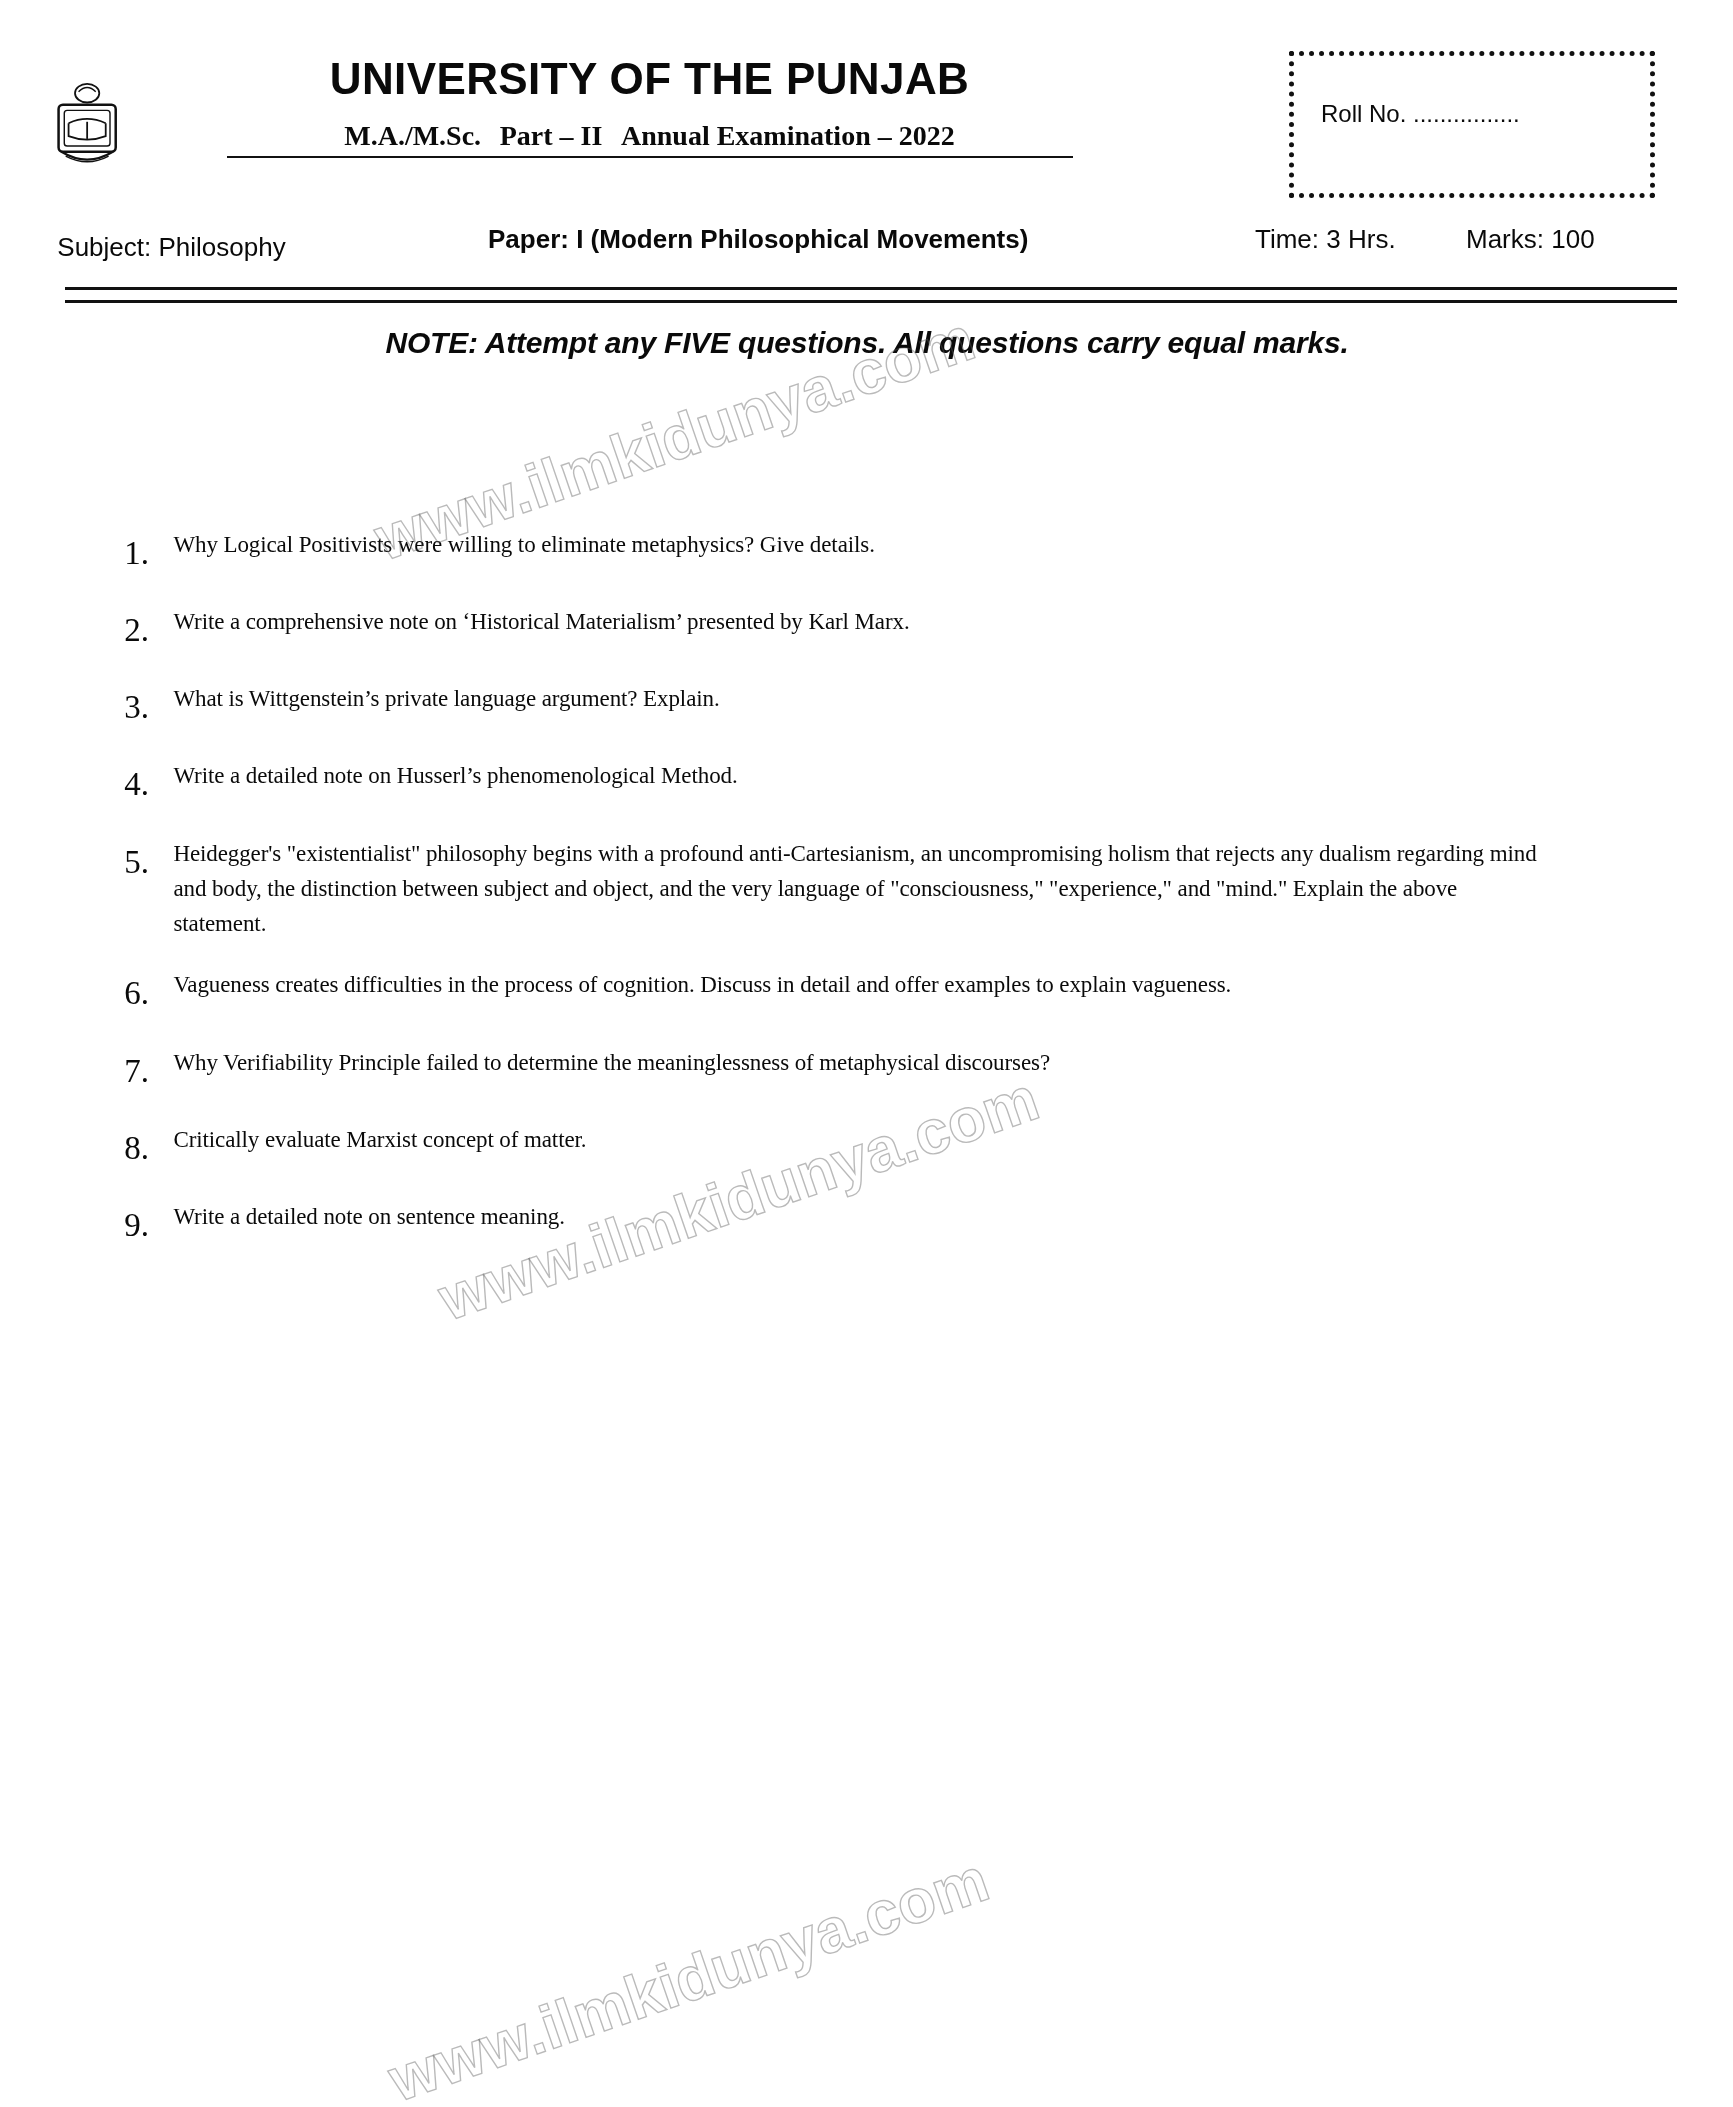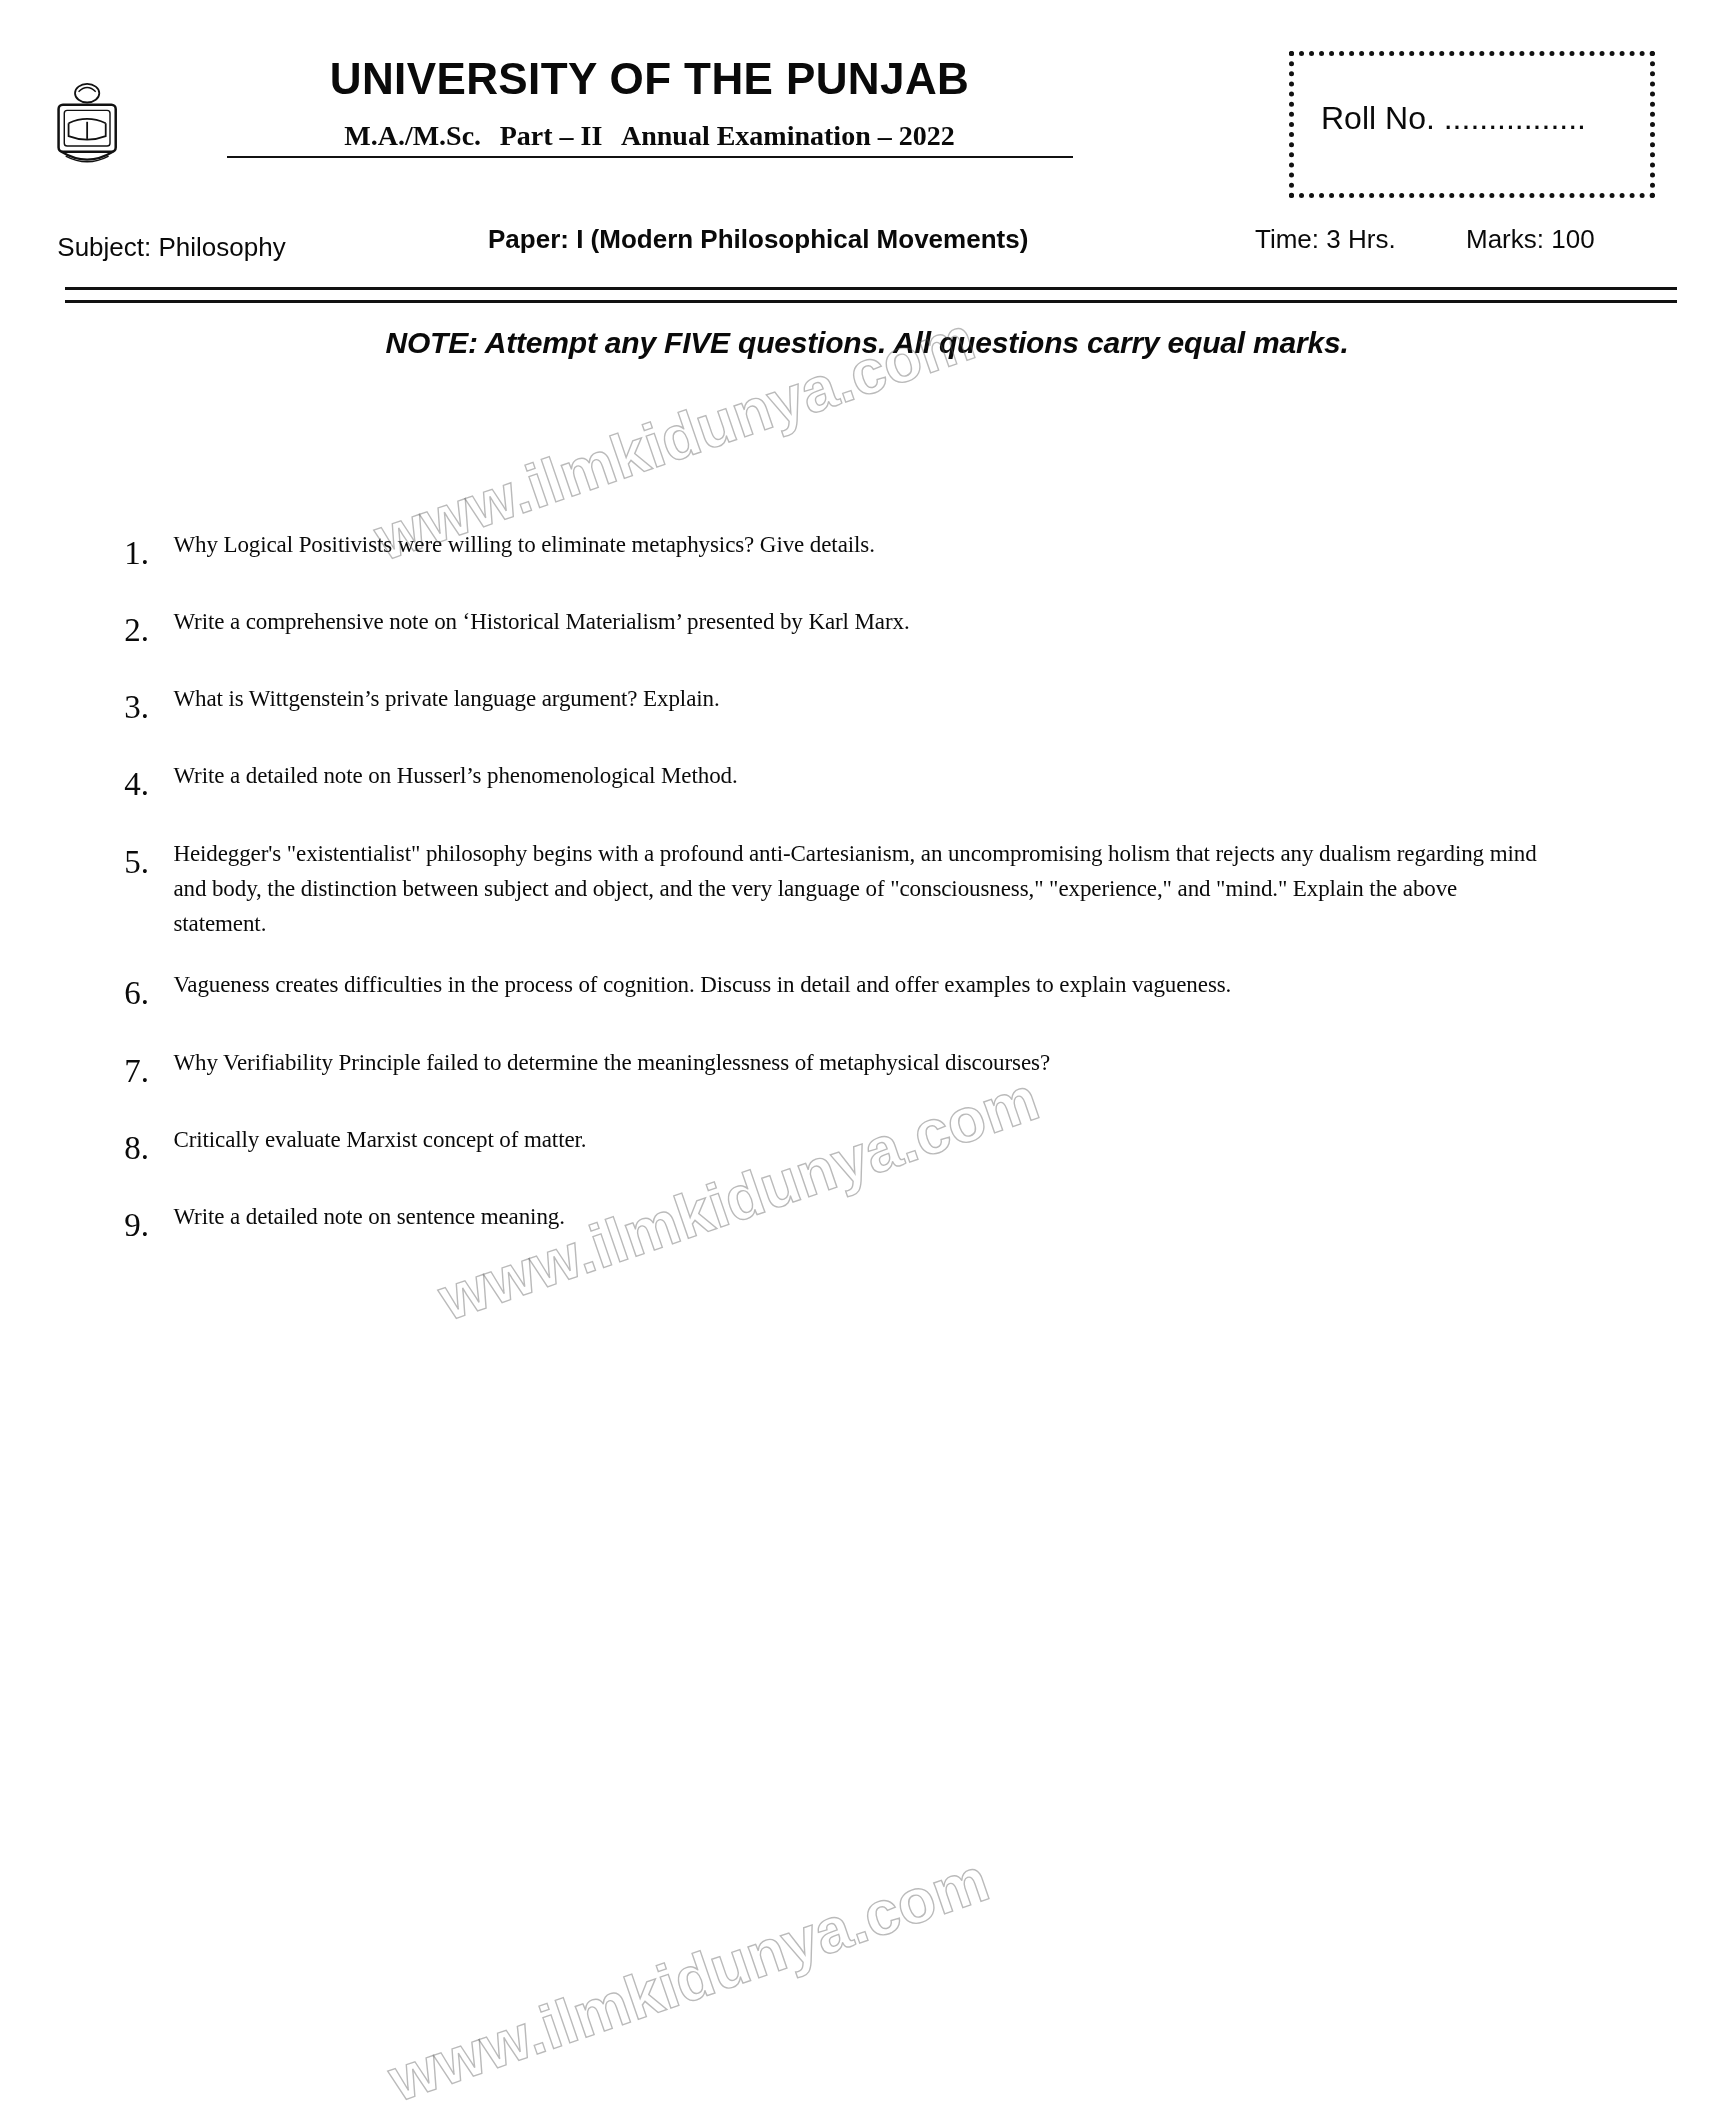--- a/index.html
+++ b/index.html
@@ -93,21 +93,21 @@
     width: 366px;
     height: 147px;
     border: 5px dotted #111;
     box-sizing: border-box;
   }
   .rollno-text {
     position: absolute;
     left: 27px;
     top: 44px;
     font-family: "Liberation Sans", sans-serif;
-    font-size: 32px;
+    font-size: 24px;
     white-space: nowrap;
   }
 
   
   .double-rule {
     position: absolute;
     left: 21.5px;
     right: 14.3px;
     top: 239px;
     height: 10px;

